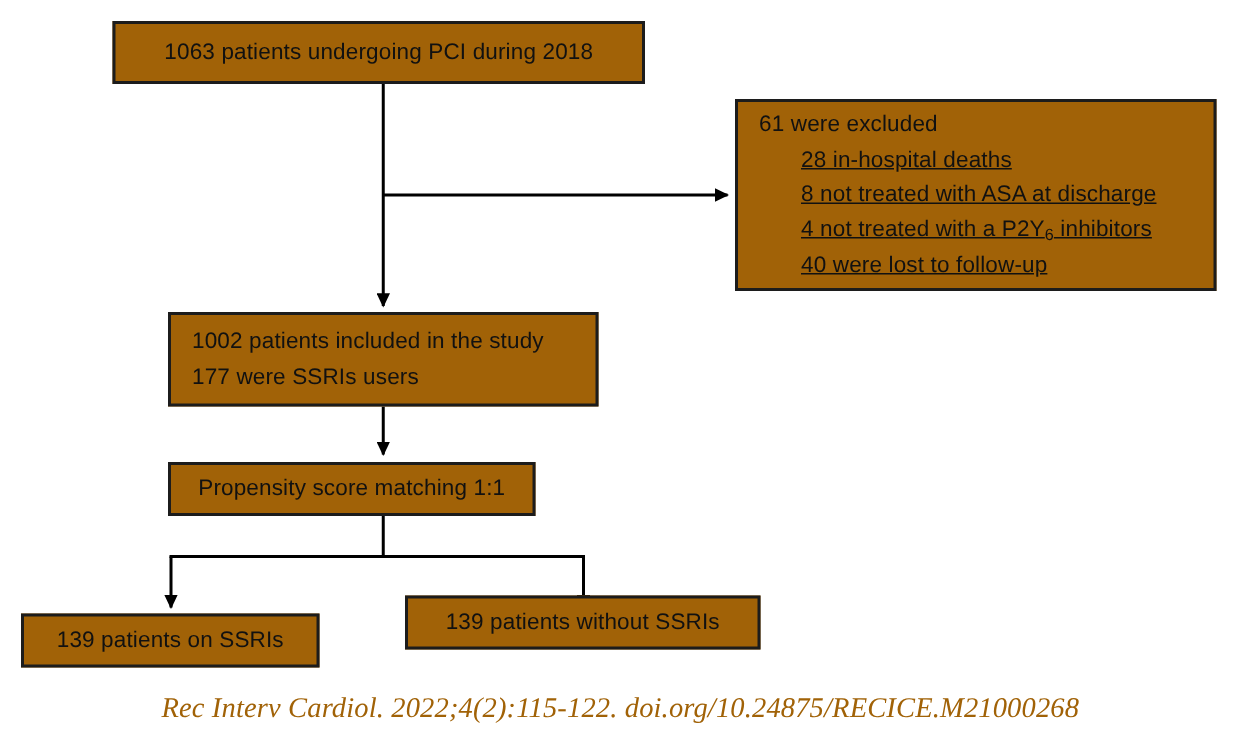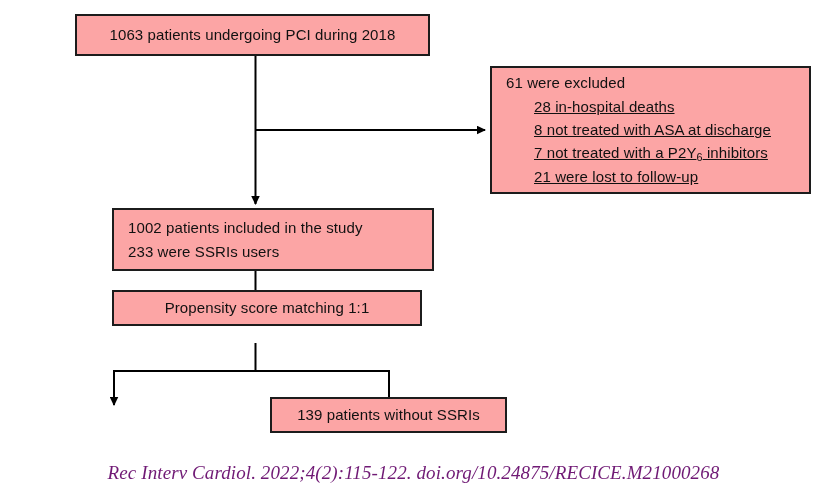--- a/index.html
+++ b/index.html
@@ -18,40 +18,40 @@
   #flow {
     position: absolute;
     left: 0; top: 0;
     width: 827px;
     height: 497px;
   }
 
   .box {
     position: absolute;
     box-sizing: border-box;
-    background: #fca5a5;
+    background: #a16207;
     border: 2px solid #1c1c1c;
     color: #111111;
     font-size: 15px;
     line-height: 1.55;
     letter-spacing: 0.1px;
     display: flex;
     flex-direction: column;
     justify-content: center;
   }
   .box.center { align-items: center; text-align: center; }
   .box.left   { align-items: flex-start; text-align: center; }
 
   
   #box-enrolled      { left: 75px;  top: 14px;  width: 355px; height: 42px; }
   #box-excluded      { left: 490px; top: 66px;  width: 321px; height: 128px;
                        padding: 8px 0 8px 10px; }
-  #box-included      { left: 112px; top: 208px; width: 322px; height: 63px;
+  #box-included      { left: 112px; top: 208px; width: 287px; height: 63px;
                        padding-left: 14px; }
-  #box-matching      { left: 112px; top: 290px; width: 310px; height: 36px; }
+  #box-matching      { left: 112px; top: 308px; width: 245px; height: 36px; }
   #box-on-ssri       { left: 14px;  top: 409px; width: 199px; height: 36px; }
   #box-without-ssri  { left: 270px; top: 397px; width: 237px; height: 36px; }
 
   .excl-head { padding-left: 4px; }
   .excl-item { padding-left: 32px; text-decoration: underline; }
 
   sub {
     font-size: 0.72em;
     vertical-align: -0.25em;
   }
@@ -67,21 +67,21 @@
   
   #citation {
     position: absolute;
     left: 0;
     top: 462px;
     width: 827px;
     text-align: center;
     font-family: "Liberation Serif", serif;
     font-style: italic;
     font-size: 19px;
-    color: #701a75;
+    color: #a16207;
     letter-spacing: 0.1px;
   }
 </style>
 </head>
 <body>
 
 <div id="flow">
 
   <svg id="connectors" viewBox="0 0 827 497" width="827" height="497" aria-hidden="true">
     <defs>
@@ -103,33 +103,36 @@
   </svg>
 
   <div class="box center" id="box-enrolled">
     <span>1063 patients undergoing PCI during 2018</span>
   </div>
 
   <div class="box left" id="box-excluded">
     <span class="excl-head">61 were excluded</span>
     <span class="excl-item">28 in-hospital deaths</span>
     <span class="excl-item">8 not treated with ASA at discharge</span>
-    <span class="excl-item"><span>7 not treated with a P2Y</span><sub>6</sub><span> inhibitors</span></span>
-    <span class="excl-item">21 were lost to follow-up</span>
+    <span class="excl-item"><span>4 not treated with a P2Y</span><sub>6</sub><span> inhibitors</span></span>
+    <span class="excl-item">40 were lost to follow-up</span>
   </div>
 
   <div class="box left" id="box-included">
     <span>1002 patients included in the study</span>
-    <span>233 were SSRIs users</span>
+    <span>177 were SSRIs users</span>
   </div>
 
   <div class="box center" id="box-matching">
     <span>Propensity score matching 1:1</span>
   </div>
 
+  <div class="box center" id="box-on-ssri">
+    <span>139 patients on SSRIs</span>
+  </div>
 
   <div class="box center" id="box-without-ssri">
     <span>139 patients without SSRIs</span>
   </div>
 
 </div>
 
 <div id="citation">
   <span>Rec Interv Cardiol. 2022;4(2):115-122. doi.org/10.24875/RECICE.M21000268</span>
 </div>

